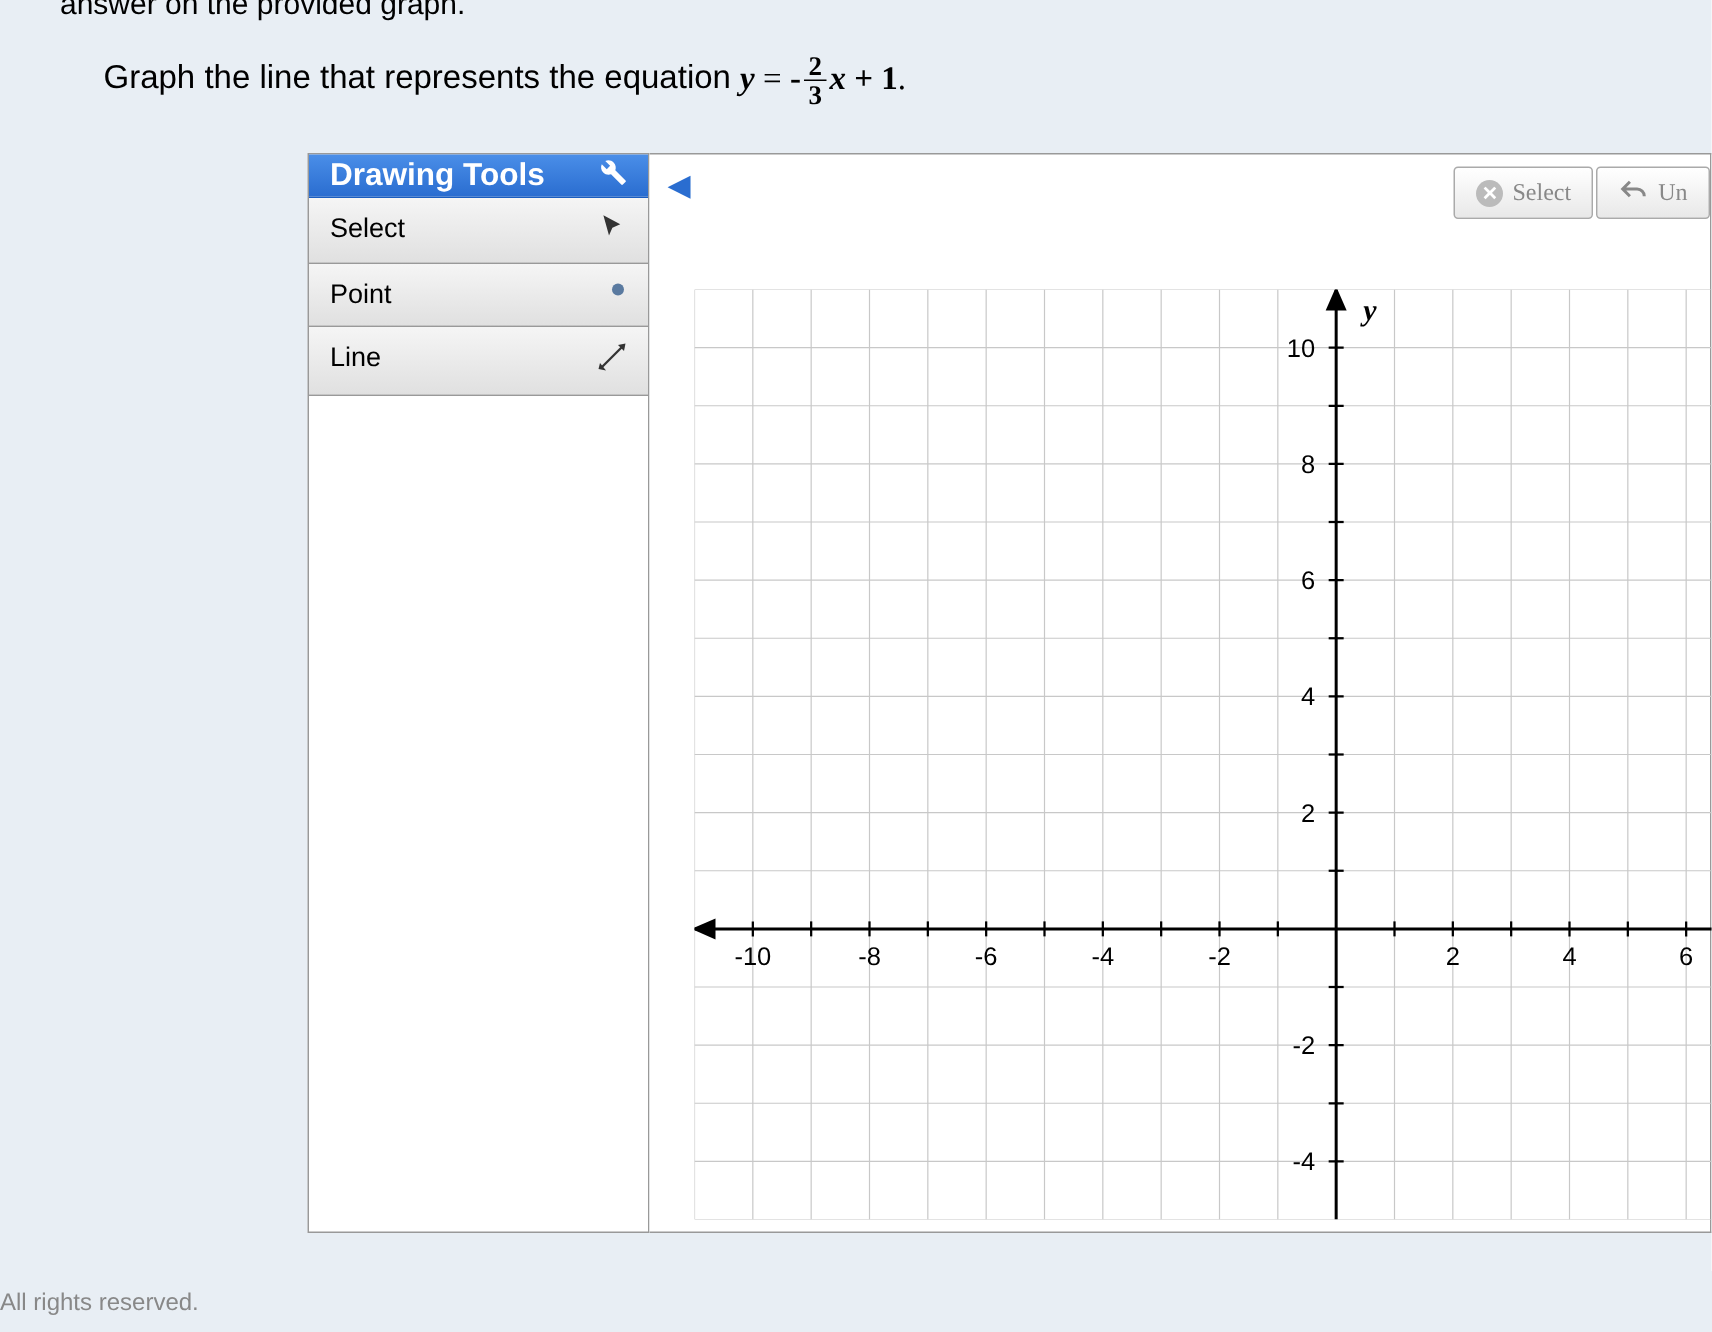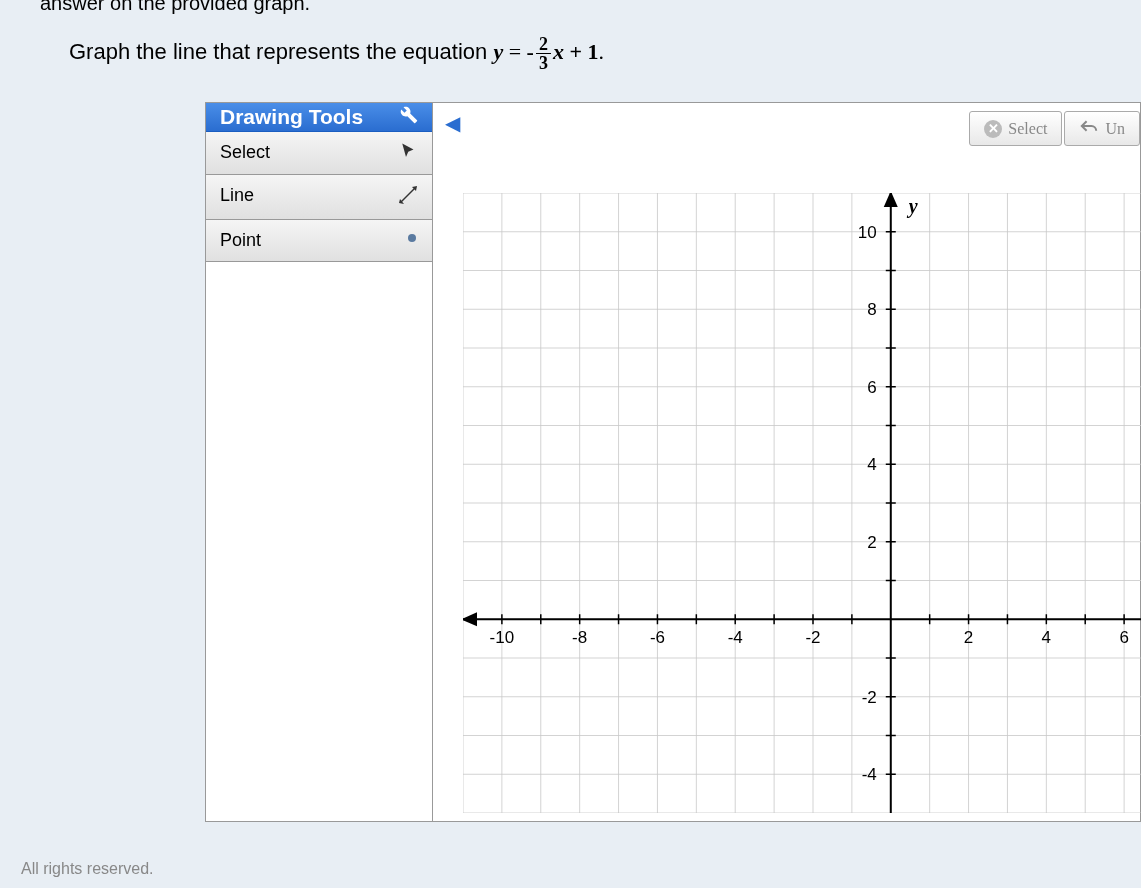--- a/index.html
+++ b/index.html
@@ -173,21 +173,20 @@
       right: 0;
       bottom: 0;
     }
     
     .footer {
       position: absolute;
       bottom: 10px;
       left: 0;
       font-size: 16px;
       color: #888;
-      padding-left: 21px;
     }
   </style>
 </head>
 <body>
 
 <div class="top-instruction">answer on the provided graph.</div>
 
 <div class="equation-prompt">
   <span>Graph the line that represents the equation </span>
   <span class="math">
@@ -207,34 +206,34 @@
     </div>
     <div class="tool-item">
       <span>Select</span>
       <span class="tool-icon">
         <svg width="18" height="18" viewBox="0 0 24 24" fill="#333">
             <path d="M3 2l5 18 3-7 7-3L3 2z"></path>
           </svg>
       </span>
     </div>
     <div class="tool-item">
+      <span>Point</span>
+      <span class="tool-icon">
+        <svg width="12" height="12" viewBox="0 0 12 12">
+            <circle cx="6" cy="6" r="4" fill="#5a7aa0"></circle>
+          </svg>
+      </span>
+    </div>
+    <div class="tool-item">
       <span>Line</span>
       <span class="tool-icon">
         <svg width="20" height="20" viewBox="0 0 20 20">
             <line x1="3" y1="17" x2="17" y2="3" stroke="#333" stroke-width="1.5"></line>
             <polygon points="14,2 19,1 18,6" fill="#333"></polygon>
             <polygon points="1,18 6,19 2,14" fill="#333"></polygon>
-          </svg>
-      </span>
-    </div>
-    <div class="tool-item">
-      <span>Point</span>
-      <span class="tool-icon">
-        <svg width="12" height="12" viewBox="0 0 12 12">
-            <circle cx="6" cy="6" r="4" fill="#5a7aa0"></circle>
           </svg>
       </span>
     </div>
   </div>
 
   <div class="canvas-area">
     <div class="canvas-header">
       <span class="collapse-arrow">◀</span>
     </div>
 

